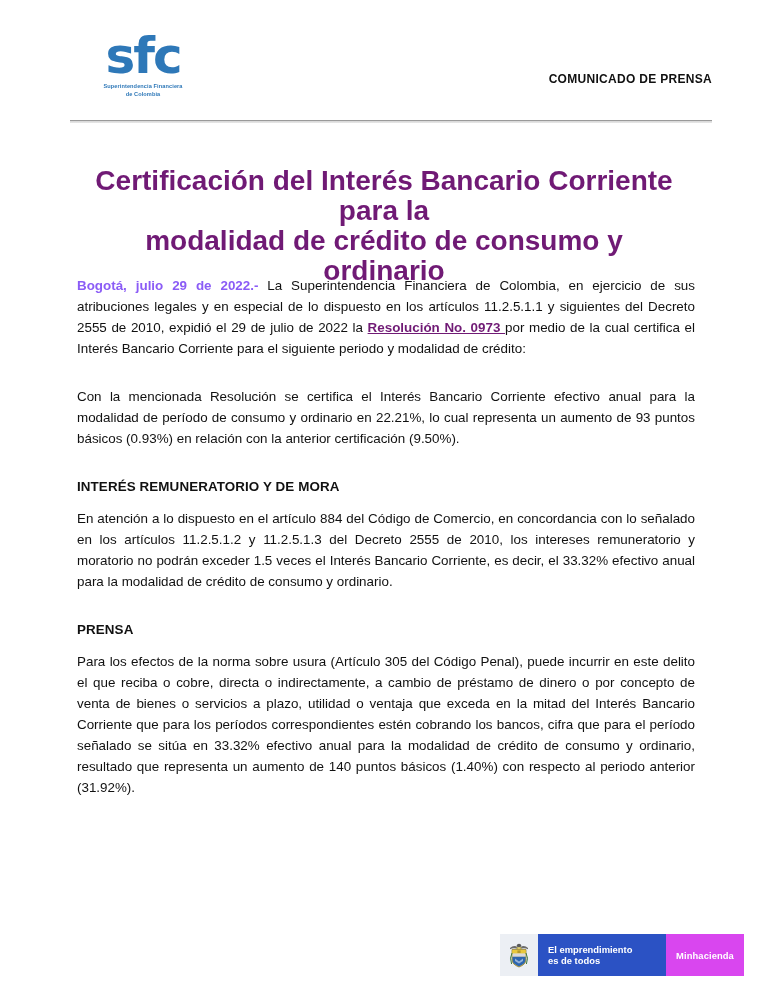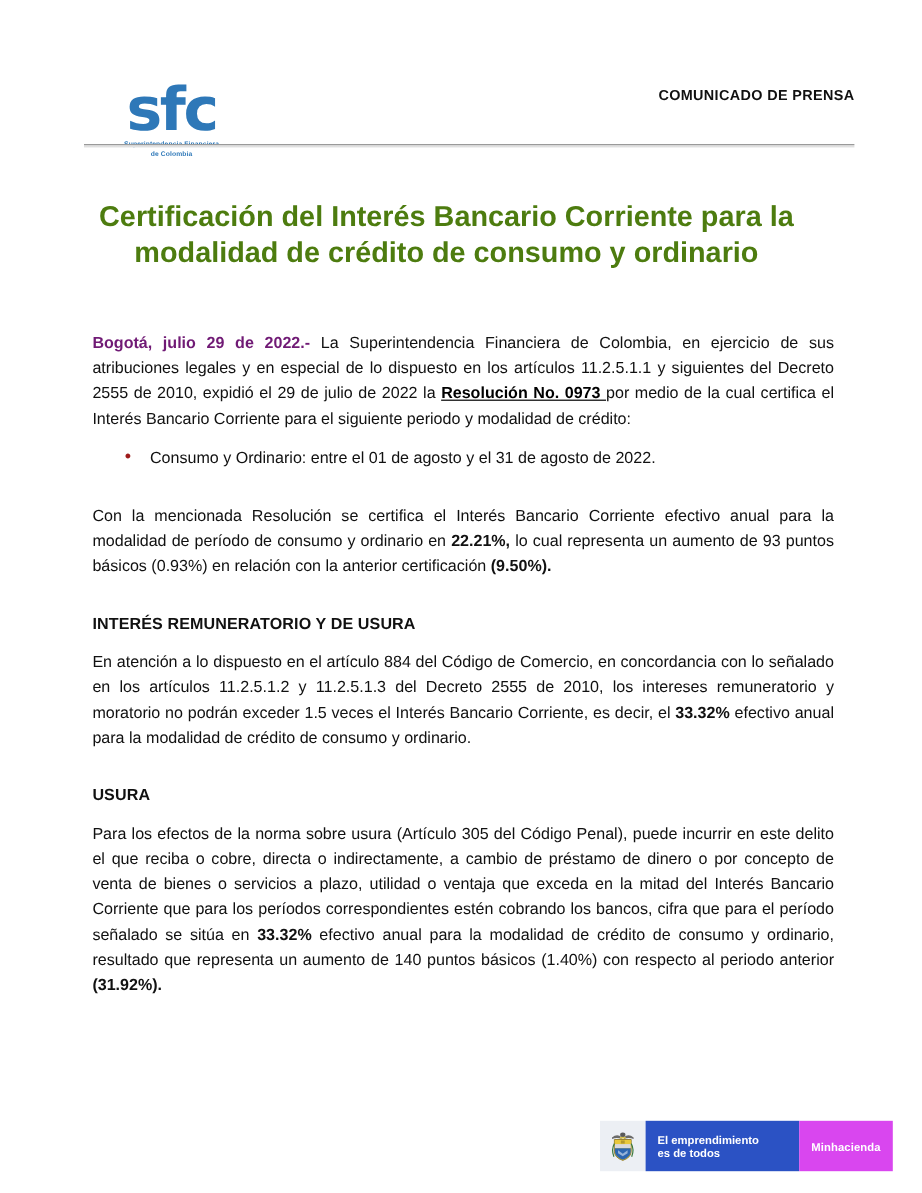--- a/index.html
+++ b/index.html
@@ -39,21 +39,20 @@
     text-align: center;
   }
   .logo-mark {
     font-family: "DejaVu Sans", sans-serif;
     font-weight: bold;
     font-size: 50px;
     line-height: 52px;
     letter-spacing: -2px;
     color: #2E78B8;
     text-align: center;
-    margin-top: 35px;
   }
   .logo-sub {
     font-family: "Liberation Sans", sans-serif;
     font-size: 5.6px;
     line-height: 7px;
     font-weight: bold;
     color: #2E78B8;
     letter-spacing: 0.1px;
     text-align: center;
     margin-top: 1px;
@@ -74,26 +73,26 @@
     left: 70px;
     top: 120px;
     width: 642px;
     height: 3px;
     background: linear-gradient(to bottom, #9a9a9a 0%, #9a9a9a 40%, #d8d8d8 41%, #e8e8e8 100%);
   }
 
   
   .doc-title {
     position: absolute;
-    left: 72px;
+    left: 84px;
     top: 166px;
     width: 600px;
     text-align: center;
-    color: #4d7c0f;
-    font-size: 24px;
+    color: #701a75;
+    font-size: 28px;
     font-weight: bold;
     line-height: 30px;
   }
 
   
   .content {
     position: absolute;
     left: 77px;
     top: 275px;
     width: 618px;
@@ -103,30 +102,30 @@
     font-size: 13.4px;
     line-height: 21px;
     text-align: justify;
     text-justify: inter-word;
     color: #111111;
   }
   .gap-sm { height: 11px; }
   .gap-lg { height: 27px; }
 
   .datestamp {
+    color: #8b5cf6;
+    font-weight: bold;
+  }
+  .reslink {
     color: #701a75;
-    font-weight: bold;
-  }
-  .reslink {
-    color: #000000;
     font-weight: bold;
     text-decoration: underline;
     cursor: pointer;
   }
-  .b { font-weight: bold; }
+  .b { font-weight: normal; }
 
   ul.bullets {
     margin: 12px 0 0 0;
     padding: 0 0 0 0;
     list-style: none;
   }
   ul.bullets li {
     position: relative;
     padding-left: 48px;
     font-size: 13.4px;
@@ -220,39 +219,36 @@
 
   <div class="doc-title">
     <span>Certificación del Interés Bancario Corriente para la</span><br>
     <span>modalidad de crédito de consumo y ordinario</span>
   </div>
 
   <div class="content">
 
     <p class="para"><span class="datestamp">Bogotá, julio 29 de 2022.-</span><span> La Superintendencia Financiera de Colombia, en ejercicio de sus atribuciones legales y en especial de lo dispuesto en los artículos 11.2.5.1.1 y siguientes del Decreto 2555 de 2010, expidió el 29 de julio de 2022 la </span><a class="reslink" href="#">Resolución No. 0973 </a><span>por medio de la cual certifica el Interés Bancario Corriente para el siguiente periodo y modalidad de crédito:</span></p>
 
-    <ul class="bullets">
-      <li>Consumo y Ordinario: entre el 01 de agosto y el 31 de agosto de 2022.</li>
-    </ul>
 
     <div class="gap-lg"></div>
 
     <p class="para"><span>Con la mencionada Resolución se certifica el Interés Bancario Corriente efectivo anual para la modalidad de período de consumo y ordinario en </span><span class="b">22.21%,</span><span> lo cual representa un aumento de 93 puntos básicos (0.93%) en relación con la anterior certificación </span><span class="b">(9.50%).</span></p>
 
     <div class="gap-lg"></div>
 
-    <p class="para section-head">INTERÉS REMUNERATORIO Y DE USURA</p>
+    <p class="para section-head">INTERÉS REMUNERATORIO Y DE MORA</p>
 
     <div class="gap-sm"></div>
 
     <p class="para"><span>En atención a lo dispuesto en el artículo 884 del Código de Comercio, en concordancia con lo señalado en los artículos 11.2.5.1.2 y 11.2.5.1.3 del Decreto 2555 de 2010, los intereses remuneratorio y moratorio no podrán exceder 1.5 veces el Interés Bancario Corriente, es decir, el </span><span class="b">33.32%</span><span> efectivo anual para la modalidad de crédito de consumo y ordinario.</span></p>
 
     <div class="gap-lg"></div>
 
-    <p class="para section-head">USURA</p>
+    <p class="para section-head">PRENSA</p>
 
     <div class="gap-sm"></div>
 
     <p class="para"><span>Para los efectos de la norma sobre usura (Artículo 305 del Código Penal), puede incurrir en este delito el que reciba o cobre, directa o indirectamente, a cambio de préstamo de dinero o por concepto de venta de bienes o servicios a plazo, utilidad o ventaja que exceda en la mitad del Interés Bancario Corriente que para los períodos correspondientes estén cobrando los bancos, cifra que para el período señalado se sitúa en </span><span class="b">33.32%</span><span> efectivo anual para la modalidad de crédito de consumo y ordinario, resultado que representa un aumento de 140 puntos básicos (1.40%) con respecto al periodo anterior </span><span class="b">(31.92%).</span></p>
 
   </div>
 
   <div class="footer">
 
     <div class="coat-box">

